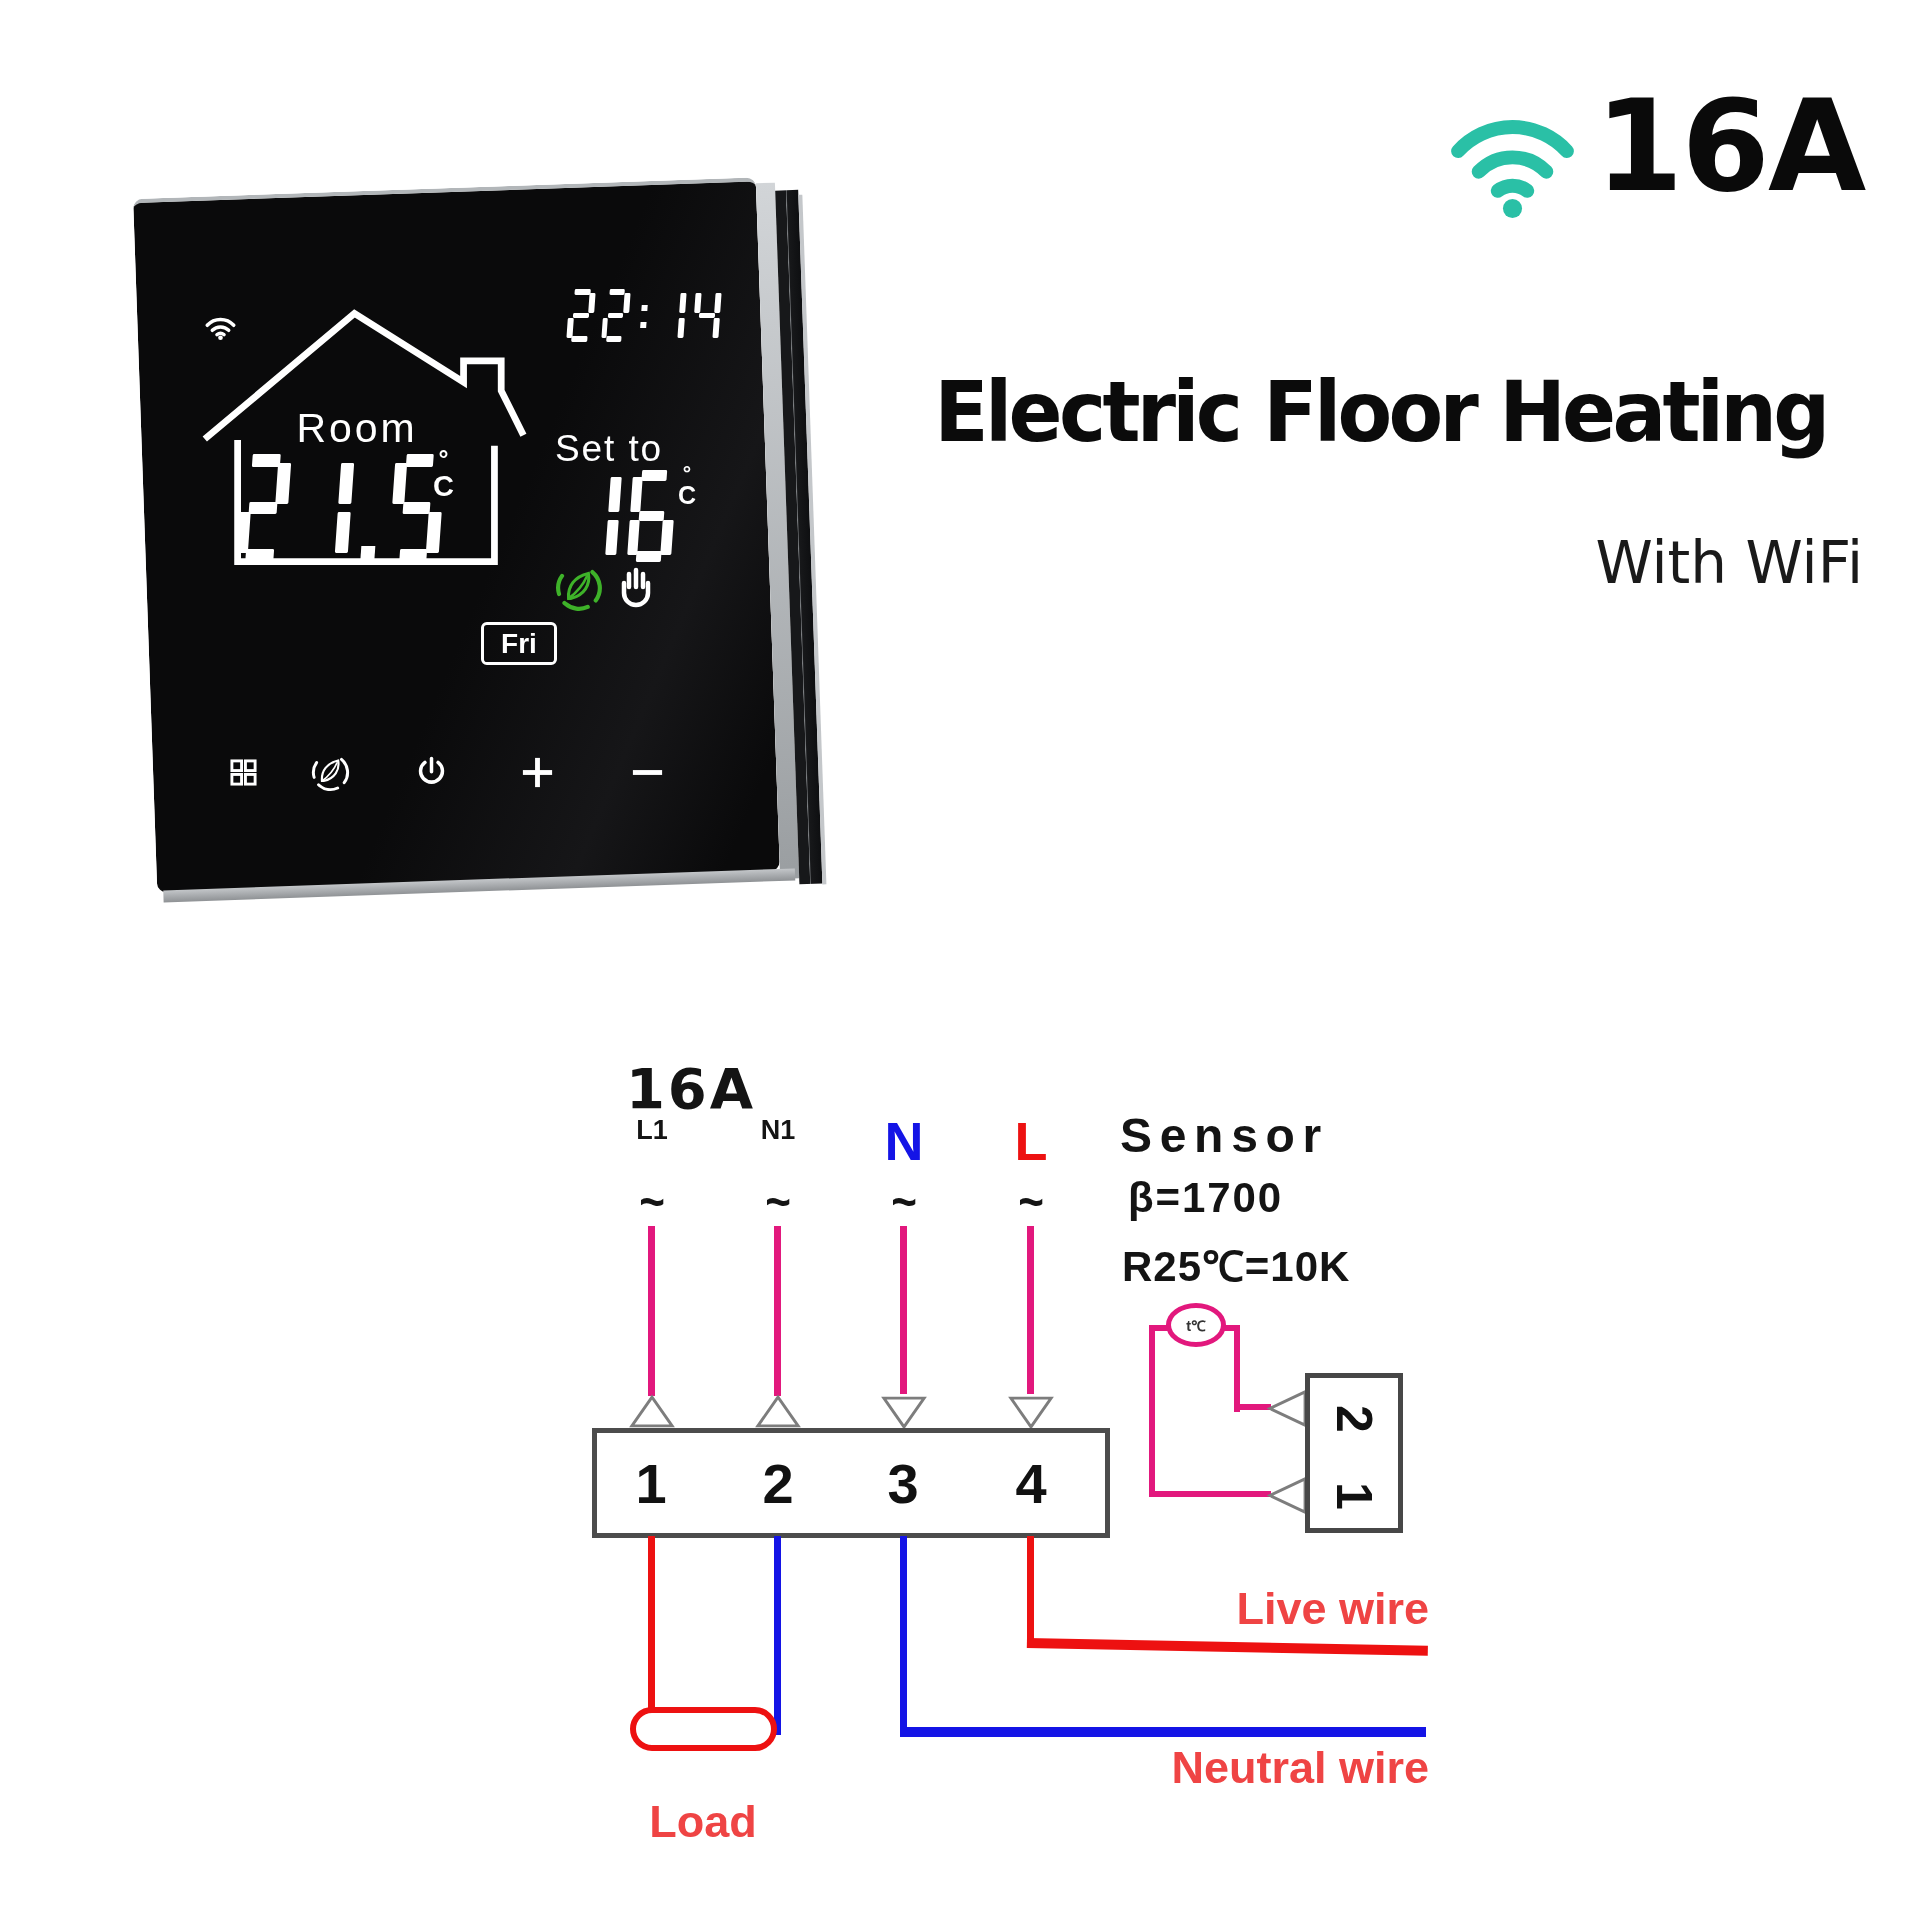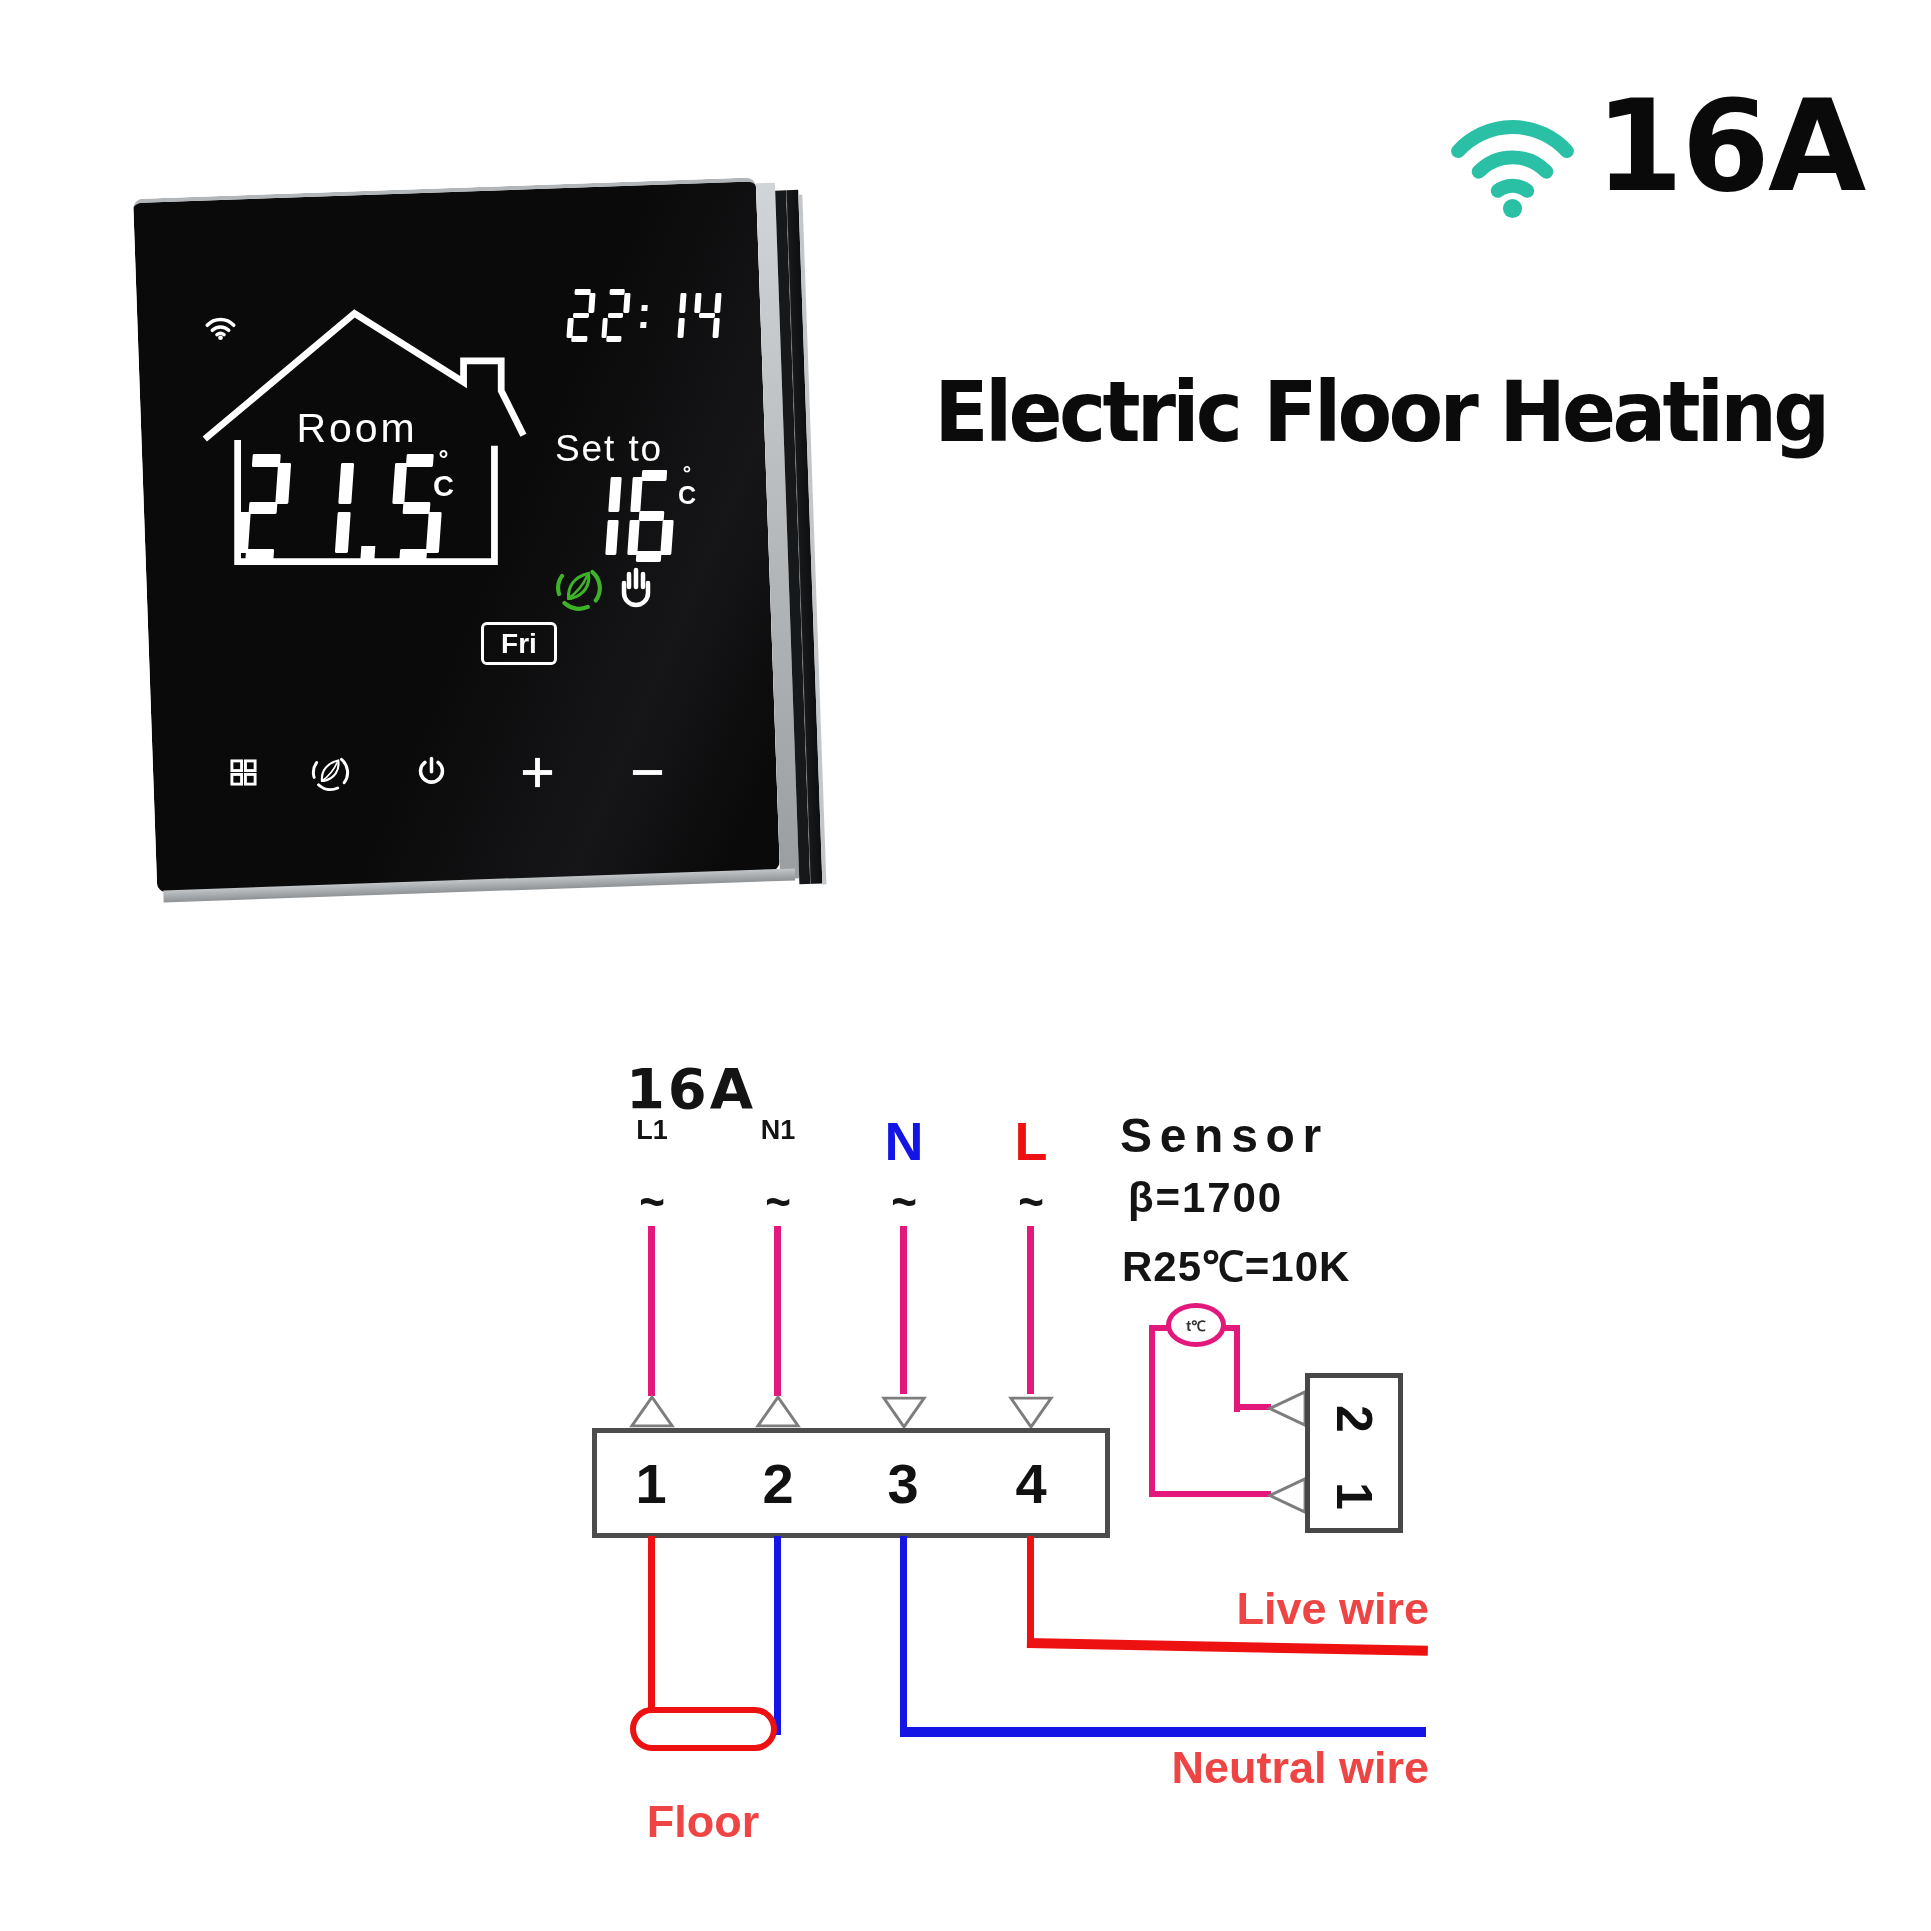--- a/index.html
+++ b/index.html
@@ -260,20 +260,21 @@
   <svg class="abs" style="left:1439px;top:95px" width="147" height="124" viewBox="0 0 100 84">
     <g fill="none" stroke="var(--accent-teal,#2ac0a6)" stroke-width="9.5" stroke-linecap="round">
       <path d="M13,38 A50,50 0 0 1 87,38"></path>
       <path d="M27,52 A32,32 0 0 1 73,52"></path>
       <path d="M40,65 A16,16 0 0 1 60,65"></path>
     </g>
     <circle cx="50" cy="77" r="6.5" fill="var(--accent-teal,#2ac0a6)"></circle>
   </svg>
   <div class="amp-rating">16A</div>
   <div class="product-title">Electric Floor Heating</div>
+  <div class="product-subtitle">With WiFi</div>
 
   <div>
 
     <div class="dg-amp">16A</div>
 
     <div class="t-lab t-small" style="left:618px">L1</div>
     <div class="t-lab t-small" style="left:744px">N1</div>
     <div class="t-lab t-big t-n" style="left:870px">N</div>
     <div class="t-lab t-big t-l" style="left:997px">L</div>
     <div class="tilde" style="left:618px">~</div>
@@ -302,21 +303,21 @@
     <div class="tblock">
       <span style="left:54px">1</span>
       <span style="left:181px">2</span>
       <span style="left:306px">3</span>
       <span style="left:434px">4</span>
     </div>
 
     <div class="wire w-red" style="left:648px;top:1536px;width:6.8px;height:177px"></div>
     <div class="wire w-blue" style="left:774px;top:1536px;width:6.8px;height:199px"></div>
     <div class="load-el"></div>
-    <div class="dg-label" style="left:626px;top:1796px;width:154px;text-align:center">Floor</div>
+    <div class="dg-label" style="left:626px;top:1796px;width:154px;text-align:center">Load</div>
 
     <div class="wire w-blue" style="left:900px;top:1536px;width:6.8px;height:199px"></div>
     <div class="wire w-blue" style="left:900px;top:1727px;width:526px;height:9.7px"></div>
     <div class="dg-label" style="left:1004px;top:1742px;width:425px;text-align:right">Neutral wire</div>
 
     <div class="wire w-red" style="left:1027px;top:1536px;width:6.8px;height:108px"></div>
     <div class="wire w-red" style="left:1027px;top:1638px;width:401px;height:9.7px;transform:rotate(1.1deg);transform-origin:left top"></div>
     <div class="dg-label" style="left:1043px;top:1583px;width:386px;text-align:right">Live wire</div>
 
     <div class="sensor-title">Sensor</div>

